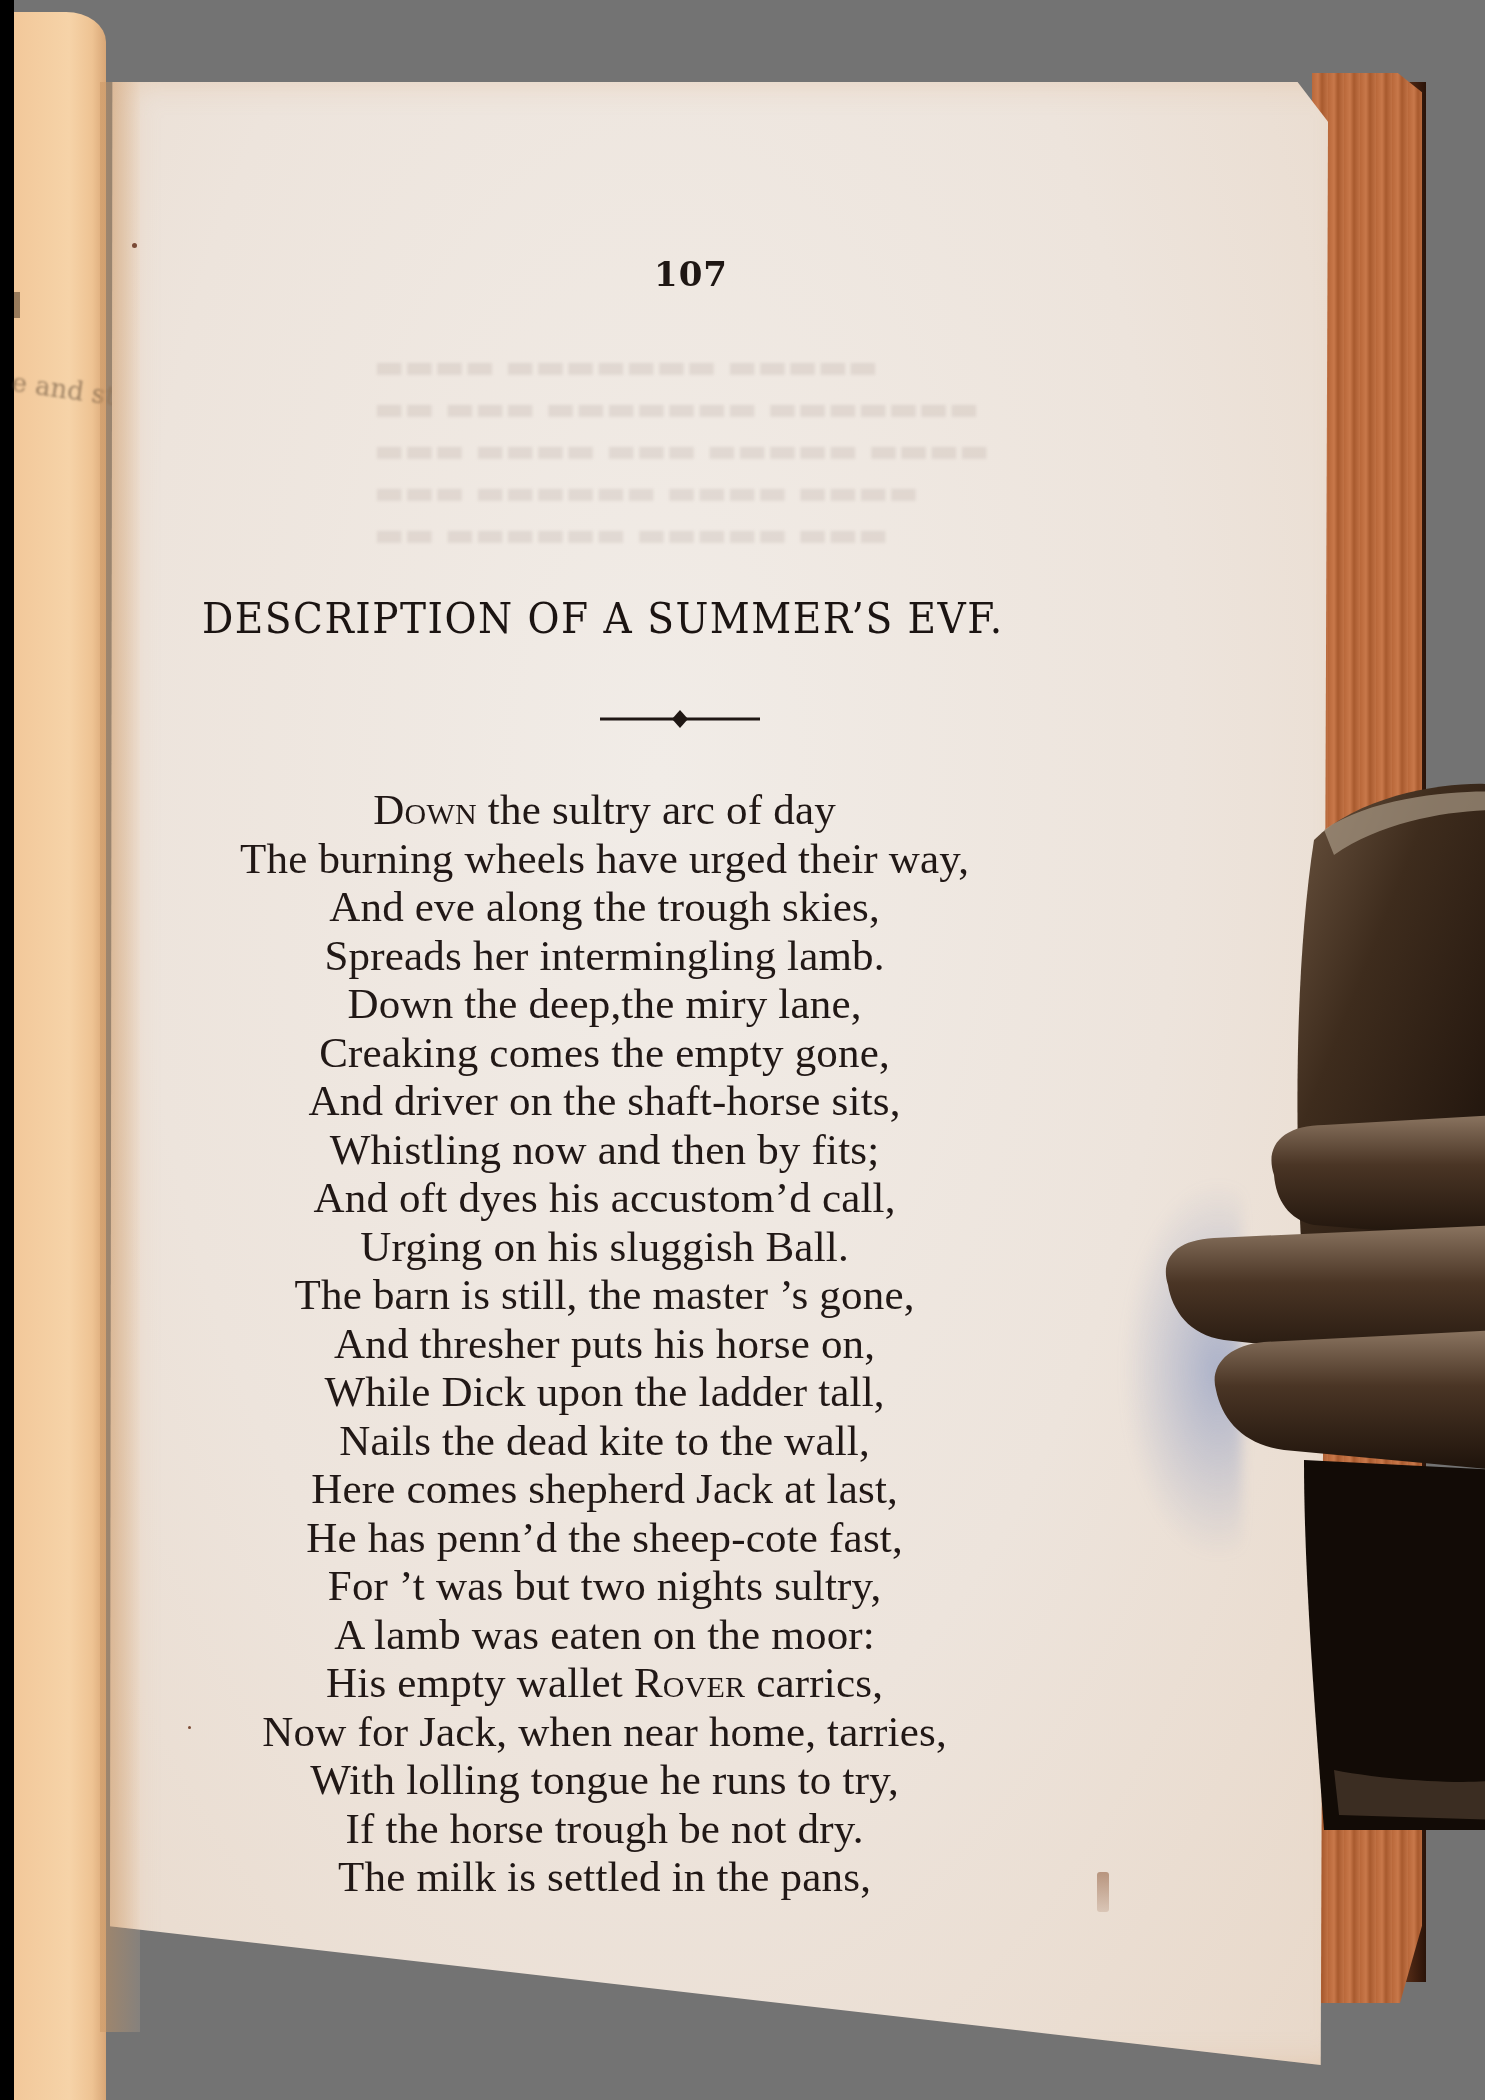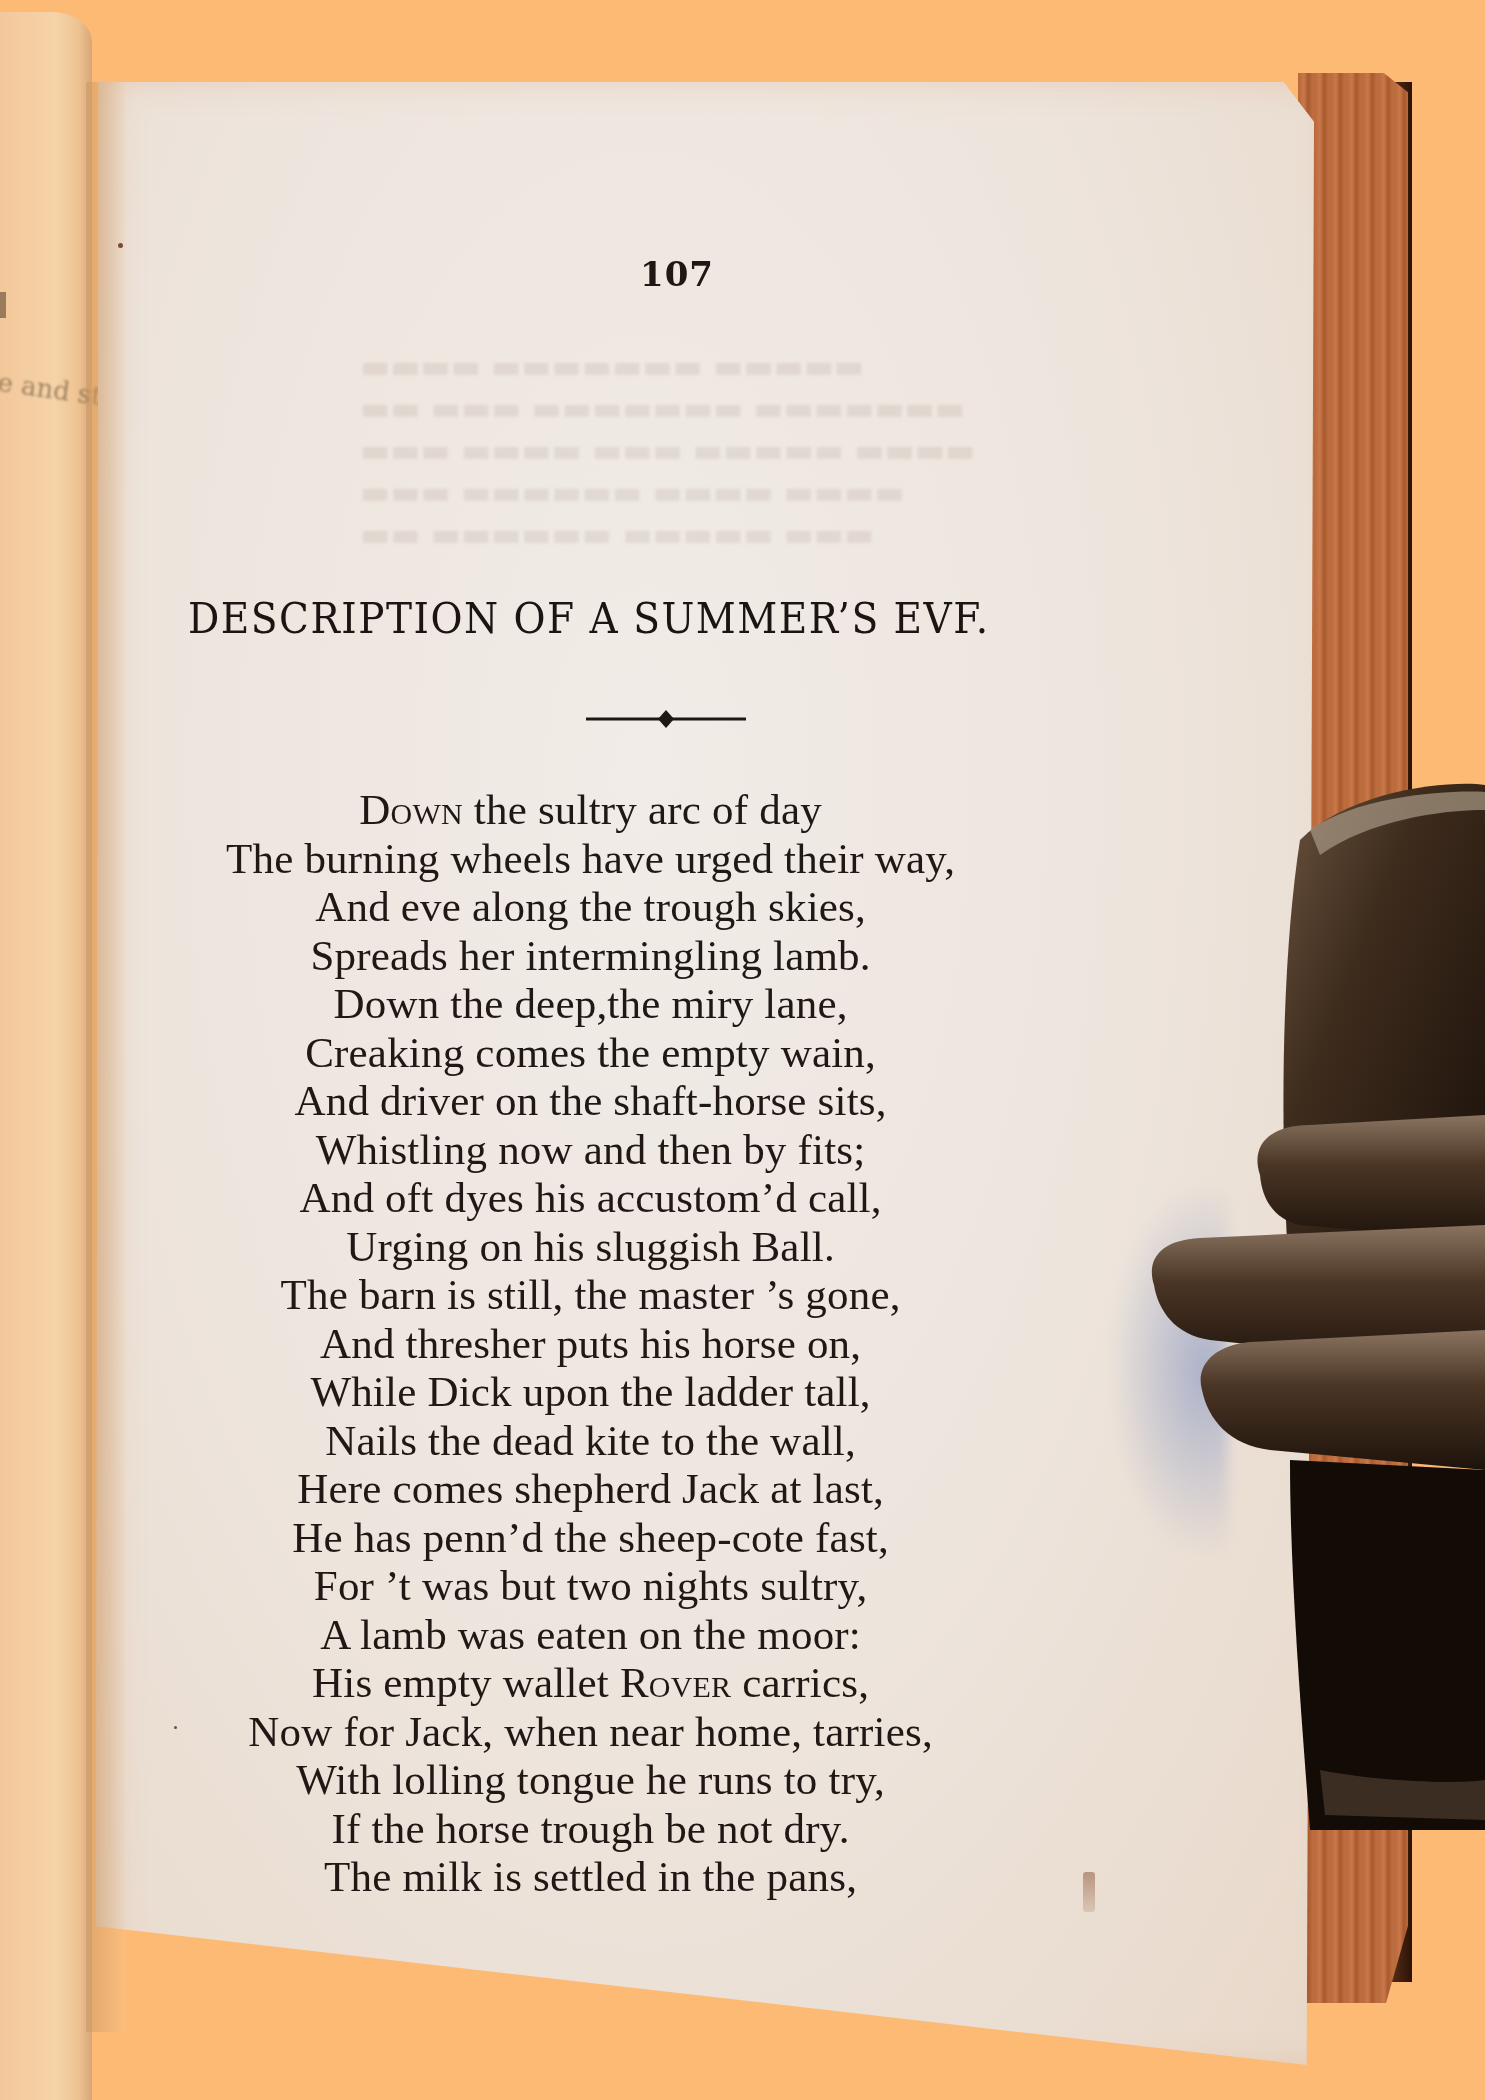--- a/index.html
+++ b/index.html
@@ -10,21 +10,22 @@
     body {
       width: 1485px;
       height: 2100px;
       position: relative;
       overflow: hidden;
       font-family: "DejaVu Serif", "Liberation Serif", serif;
     }
     .scene {
       position: absolute;
       inset: 0;
-      background: #fdba74;
+      background: #737373;
+      margin-left: 14px;
     }
     
     .left-page {
       position: absolute;
       left: 0;
       top: 12px;
       width: 92px;
       height: 2100px;
       background: linear-gradient(90deg, #f2c89a 0%, #f6d3a8 60%, #eec393 85%, #d8a676 100%);
       border-top-right-radius: 40px 30px;
@@ -206,21 +207,21 @@
     <line x1="0" y1="11" x2="160" y2="11" stroke="#1f1714" stroke-width="3"></line>
     <polygon points="80,2 88,11 80,20 72,11" fill="#1f1714"></polygon>
   </svg>
 
   <ul class="poem">
     <li><span class="sc">Down</span><span> the sultry arc of day</span></li>
     <li>The burning wheels have urged their way,</li>
     <li>And eve along the trough skies,</li>
     <li>Spreads her intermingling lamb.</li>
     <li>Down the deep,the miry lane,</li>
-    <li>Creaking comes the  empty wain,</li>
+    <li>Creaking comes the  empty gone,</li>
     <li>And driver on the shaft-horse sits,</li>
     <li>Whistling now and then by fits;</li>
     <li>And oft dyes his accustom’d call,</li>
     <li>Urging on his sluggish Ball.</li>
     <li>The barn is still, the master ’s  gone,</li>
     <li>And thresher puts his horse on,</li>
     <li>While Dick upon the ladder tall,</li>
     <li>Nails the dead kite to the wall,</li>
     <li>Here comes shepherd Jack at last,</li>
     <li>He has penn’d the sheep-cote fast,</li>

